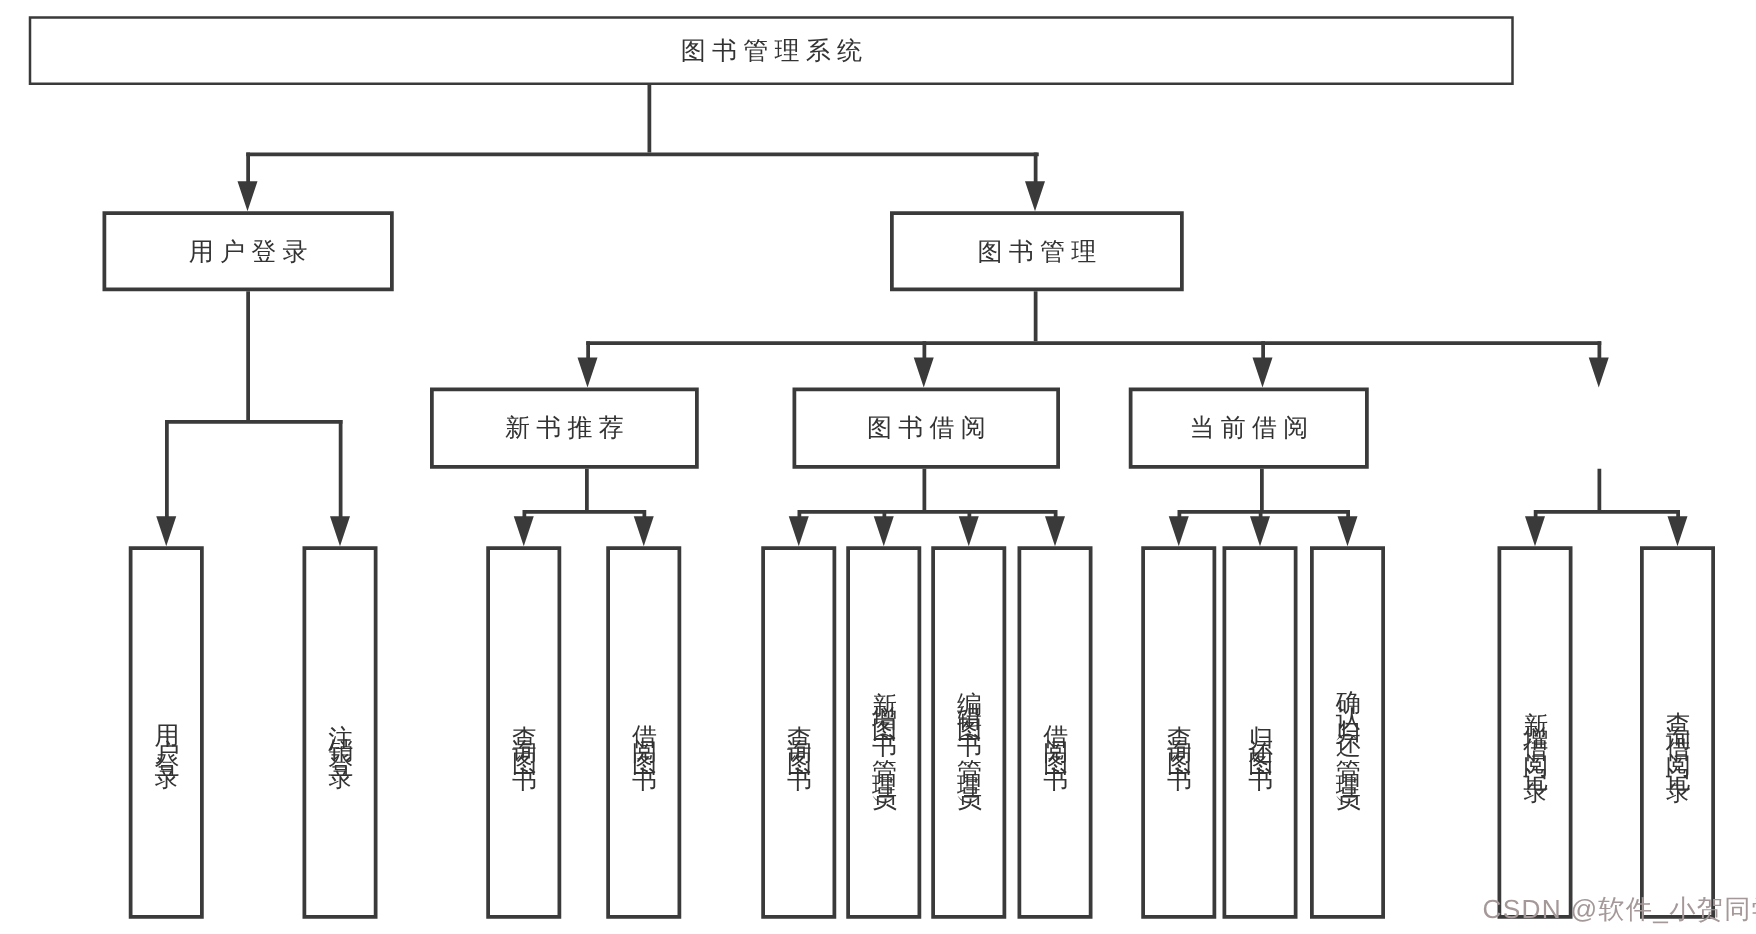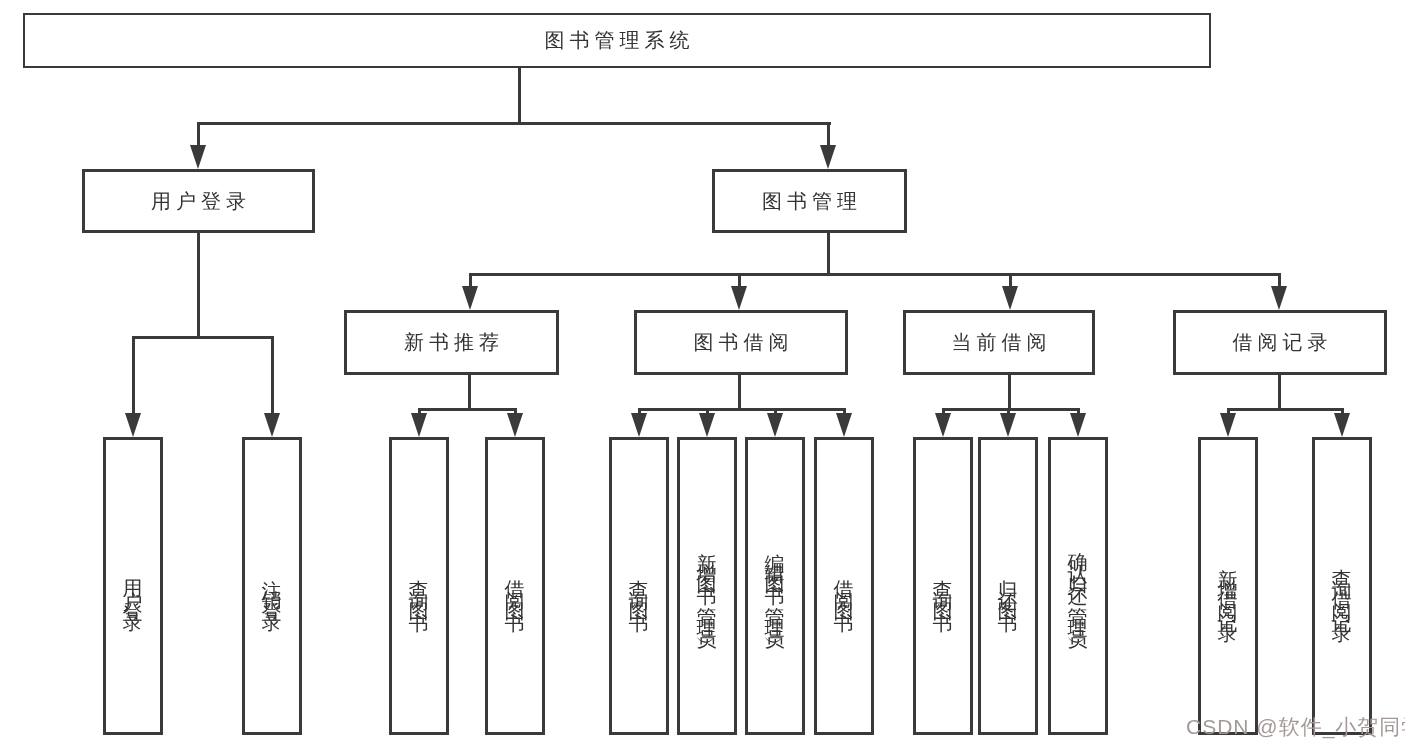--- a/index.html
+++ b/index.html
@@ -78,21 +78,21 @@
   </div>
 
   <div class="vl" style="left:518px;top:68px;height:54px;"></div>
   <div class="hl" style="left:197px;top:122px;width:634px;"></div>
   <div class="ar" style="left:190px;top:122px;height:47px;"></div>
   <div class="ar" style="left:820px;top:122px;height:47px;"></div>
 
   <div class="box" style="left:82px;top:169px;width:233px;height:64px;">
     <span class="lbl">用户登录</span>
   </div>
-  <div class="box" style="left:712px;top:169px;width:195px;height:64px;">
+  <div class="box" style="left:712px;top:169px;width:235px;height:64px;">
     <span class="lbl">图书管理</span>
   </div>
 
   <div class="vl" style="left:197px;top:233px;height:103px;"></div>
   <div class="hl" style="left:132px;top:336px;width:142px;"></div>
   <div class="ar" style="left:125px;top:336px;height:101px;"></div>
   <div class="ar" style="left:264px;top:336px;height:101px;"></div>
 
   <div class="vl" style="left:827px;top:233px;height:40px;"></div>
   <div class="hl" style="left:469px;top:273px;width:812px;"></div>
@@ -102,23 +102,20 @@
   <div class="ar" style="left:1271px;top:273px;height:37px;"></div>
 
   <div class="box" style="left:344px;top:310px;width:215px;height:65px;">
     <span class="lbl">新书推荐</span>
   </div>
   <div class="box" style="left:634px;top:310px;width:214px;height:65px;">
     <span class="lbl">图书借阅</span>
   </div>
   <div class="box" style="left:903px;top:310px;width:192px;height:65px;">
     <span class="lbl">当前借阅</span>
-  </div>
-  <div class="box" style="left:1173px;top:310px;width:214px;height:65px;">
-    <span class="lbl">借阅记录</span>
   </div>
 
   <div class="vl" style="left:468px;top:375px;height:33px;"></div>
   <div class="hl" style="left:419px;top:408px;width:96px;"></div>
   <div class="ar" style="left:411px;top:408px;height:29px;"></div>
   <div class="ar" style="left:507px;top:408px;height:29px;"></div>
 
   <div class="vl" style="left:738px;top:375px;height:33px;"></div>
   <div class="hl" style="left:639px;top:408px;width:205px;"></div>
   <div class="ar" style="left:631px;top:408px;height:29px;"></div>

